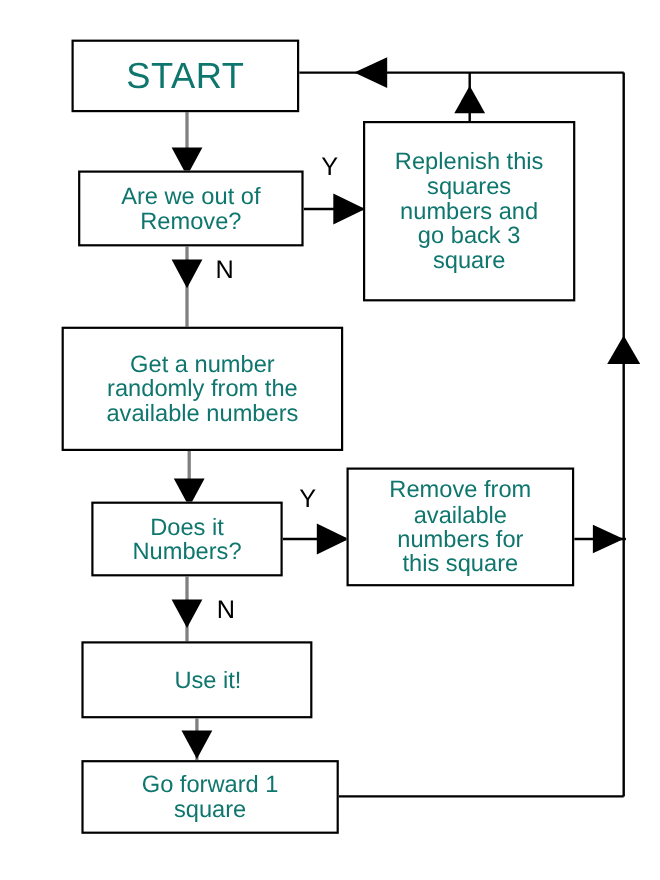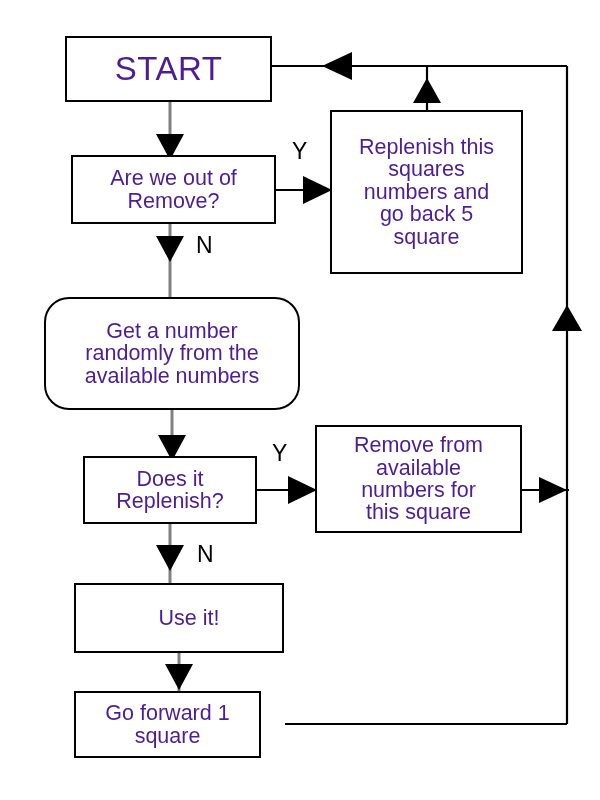--- a/index.html
+++ b/index.html
@@ -26,21 +26,21 @@
   }
   .node {
     position: absolute;
     box-sizing: border-box;
     border: 2px solid #000000;
     background: #ffffff;
     display: flex;
     align-items: center;
     justify-content: center;
     text-align: center;
-    color: #4c1d95;
+    color: #0f766e;
     line-height: 1.04;
     white-space: pre-line;
   }
   .node-start {
     font-size: 33px;
     letter-spacing: 0.5px;
   }
   .node-text {
     font-size: 21.5px;
   }
@@ -110,38 +110,38 @@
   </svg>
 
   <div class="node node-start" style="left:65px; top:36px; width:207px; height:66px;">START</div>
 
   <div class="node node-text" style="left:71px; top:155px; width:205px; height:69px;">Are we out of
 Remove?</div>
 
   <div class="node node-text" style="left:330px; top:110px; width:193px; height:164px;">Replenish this
 squares
 numbers and
-go back 5
+go back 3
 square</div>
 
-  <div class="node node-text" style="left:44px; top:297px; width:256px; height:113px;border-radius:25px;">Get a number
+  <div class="node node-text" style="left:56px; top:297px; width:256px; height:113px;">Get a number
 randomly from the
 available numbers</div>
 
   <div class="node node-text" style="left:83px; top:456px; width:174px; height:68px;">Does it
-Replenish?</div>
+Numbers?</div>
 
   <div class="node node-text" style="left:315px; top:425px; width:207px; height:108px;">Remove from
 available
 numbers for
 this square</div>
 
   <div class="node node-text" style="left:74px; top:583px; width:210px; height:70px;padding-left:20px;">Use it!</div>
 
-  <div class="node node-text" style="left:74px; top:691px; width:187px; height:67px;">Go forward 1
+  <div class="node node-text" style="left:74px; top:691px; width:234px; height:67px;">Go forward 1
 square</div>
 
   <div class="edge-label" style="left:292px; top:140px;">Y</div>
 
   <div class="edge-label" style="left:196px; top:234px;">N</div>
 
   <div class="edge-label" style="left:272px; top:442px;">Y</div>
 
   <div class="edge-label" style="left:197px; top:543px;">N</div>
 

